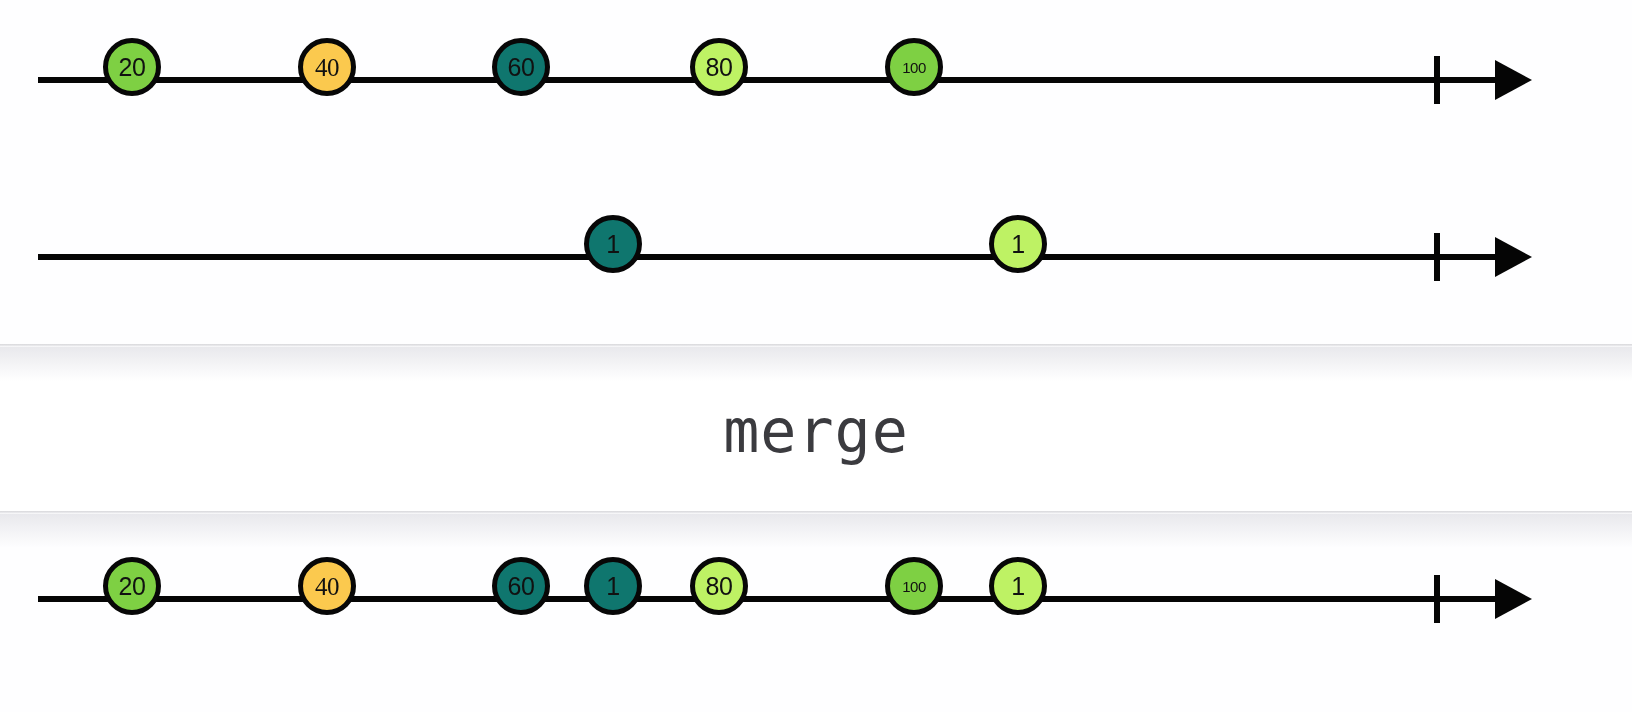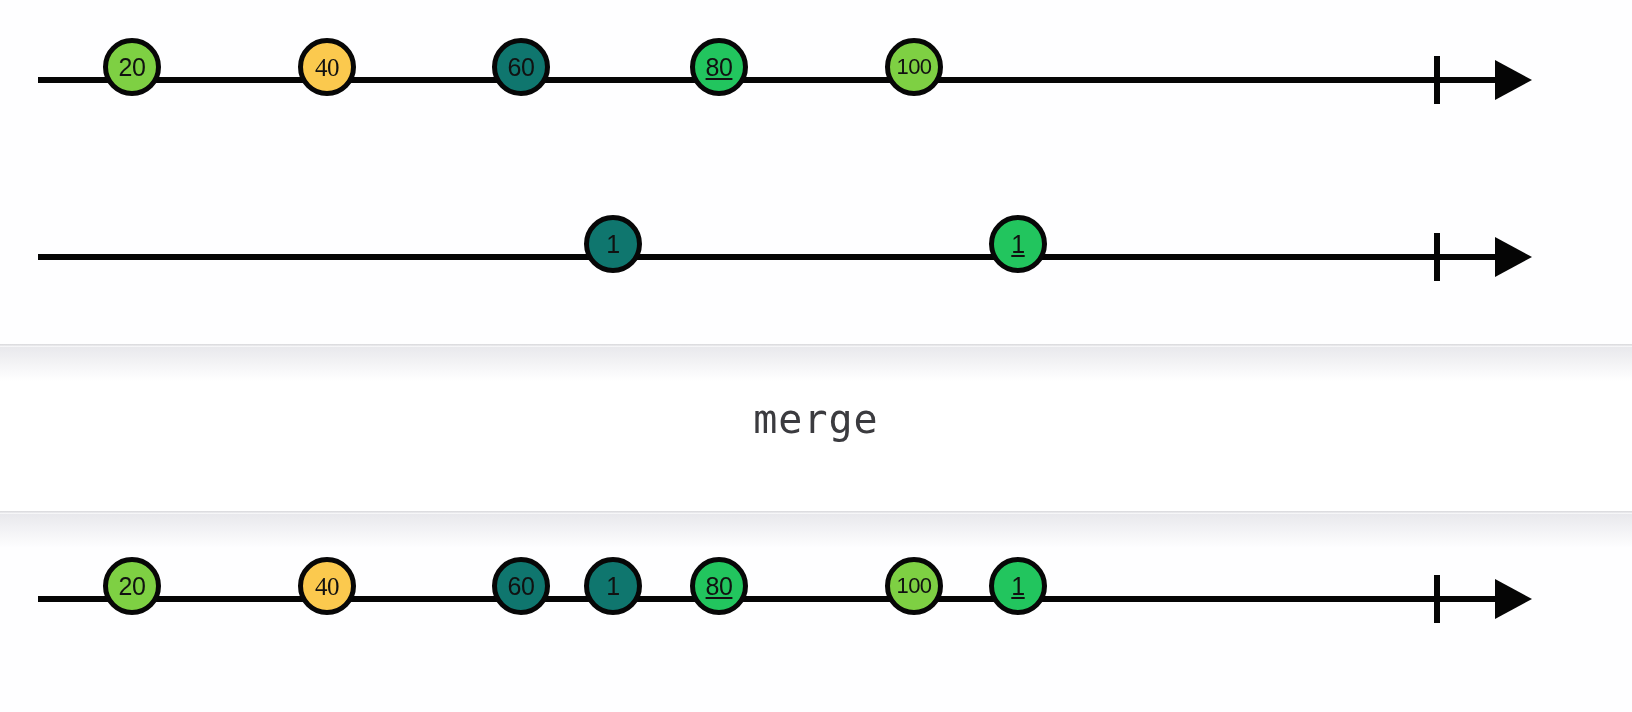--- a/index.html
+++ b/index.html
@@ -101,32 +101,32 @@
     justify-content: center;
     font-family: "Liberation Sans", sans-serif;
     font-size: 25px;
     line-height: 1;
     color: #111111;
     letter-spacing: -0.5px;
   }
   .node.green  { background: #7ED043; }
   .node.yellow { background: #FBC94E; font-family: Liberation Serif, serif; }
   .node.red    { background: #0f766e; }
-  .node.blue   { background: #22c55e; text-decoration: underline; }
-  .node.wide   { font-size: 22px; }
+  .node.blue   { background: #bef264; }
+  .node.wide   { font-size: 15px; }
 
   
   #merge-label {
     position: absolute;
     left: 0;
     top: 396px;
     width: 1632px;
     text-align: center;
     font-family: "DejaVu Sans Mono", "Liberation Mono", monospace;
-    font-size: 40px;
+    font-size: 60px;
     color: #3b3b3f;
     letter-spacing: 1px;
   }
 </style>
 </head>
 <body>
 
 <div id="stage">
 
   <div class="panel" id="panel-lists"></div>

